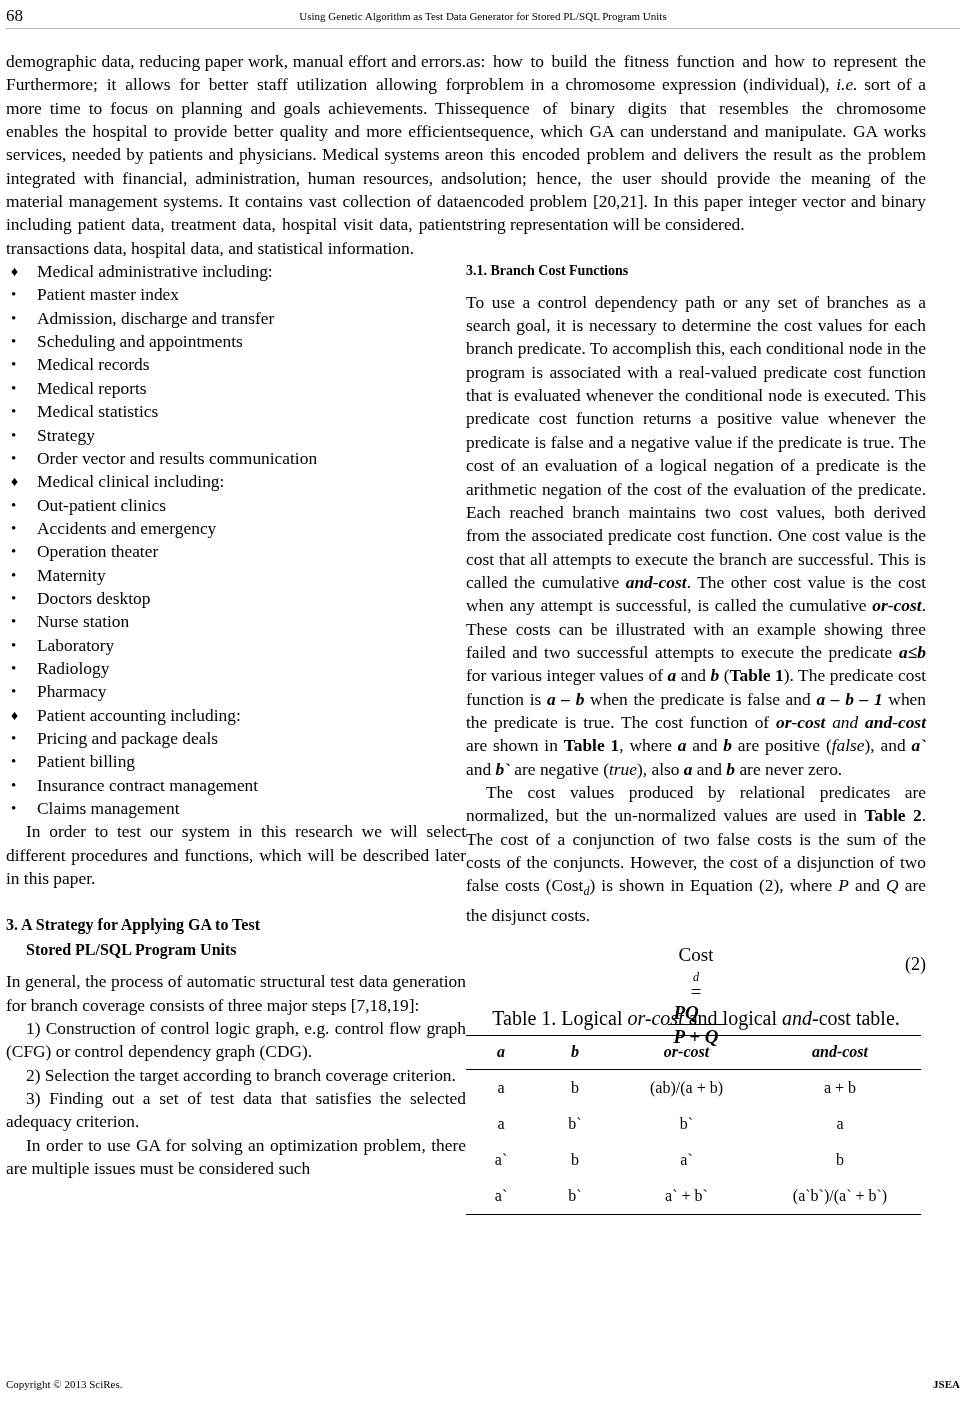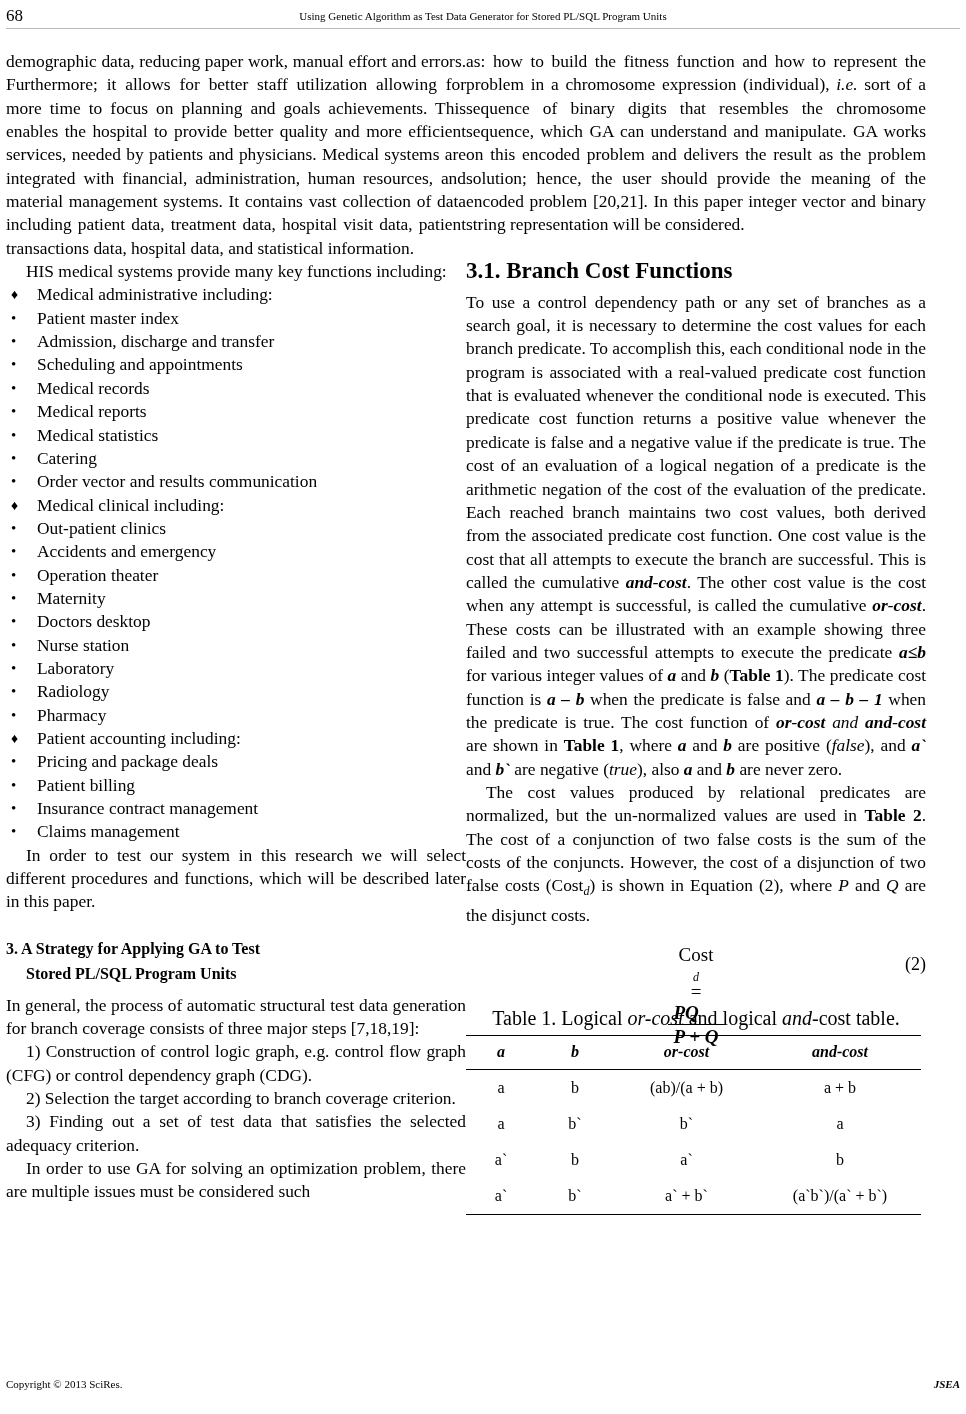--- a/index.html
+++ b/index.html
@@ -99,21 +99,21 @@
   h2.sec {
     margin: 22px 0 8px 0;
     font-size: 16px;
     line-height: 25px;
     font-weight: bold;
     font-family: "Liberation Serif", "DejaVu Serif", serif;
   }
   h2.sec .line2 { display: block; padding-left: 20px; }
   h3.subsec {
     margin: 22px 0 9px 0;
-    font-size: 23px;
+    font-size: 14px;
     line-height: 23px;
     font-weight: bold;
   }
 
   
   .equation-row {
     position: relative;
     margin: 12px 0 6px 0;
     height: 56px;
   }
@@ -200,21 +200,20 @@
     bottom: 14px;
     height: 22px;
     font-size: 11px;
   }
   .footer .copy { position: absolute; left: 0; top: 0; }
   .footer .jsea {
     position: absolute;
     right: 0;
     top: 0;
     font-weight: bold;
-    font-style: italic;
   }
 
   i, .it { font-style: italic; }
   b, .bd { font-weight: bold; }
   .bi { font-weight: bold; font-style: italic; }
   .sub { font-size: 12px; vertical-align: sub; font-style: italic; }
 </style>
 </head>
 <body>
 
@@ -223,31 +222,30 @@
   <span class="head-title">Using Genetic Algorithm as Test Data Generator for Stored PL/SQL Program Units</span>
 </div>
 <div class="head-rule"></div>
 
 <div class="columns">
 
   <div class="col">
 
     <p class="para">demographic data, reducing paper work, manual effort and errors. Furthermore; it allows for better staff utilization allowing for more time to focus on planning and goals achievements. This enables the hospital to provide better quality and more efficient services, needed by patients and physicians. Medical systems are integrated with financial, administration, human resources, and material management systems. It contains vast collection of data including patient data, treatment data, hospital visit data, patient transactions data, hospital data, and statistical information.</p>
 
-    <p class="para indent">HIS medical systems provide many key functions including:</p>
 
     <ul class="bullet-list">
       <li><span class="bullet diamond">♦</span><span>Medical administrative including:</span></li>
       <li><span class="bullet">•</span><span>Patient master index</span></li>
       <li><span class="bullet">•</span><span>Admission, discharge and transfer</span></li>
       <li><span class="bullet">•</span><span>Scheduling and appointments</span></li>
       <li><span class="bullet">•</span><span>Medical records</span></li>
       <li><span class="bullet">•</span><span>Medical reports</span></li>
       <li><span class="bullet">•</span><span>Medical statistics</span></li>
-      <li><span class="bullet">•</span><span>Catering</span></li>
+      <li><span class="bullet">•</span><span>Strategy</span></li>
       <li><span class="bullet">•</span><span>Order vector and results communication</span></li>
       <li><span class="bullet diamond">♦</span><span>Medical clinical including:</span></li>
       <li><span class="bullet">•</span><span>Out-patient clinics</span></li>
       <li><span class="bullet">•</span><span>Accidents and emergency</span></li>
       <li><span class="bullet">•</span><span>Operation theater</span></li>
       <li><span class="bullet">•</span><span>Maternity</span></li>
       <li><span class="bullet">•</span><span>Doctors desktop</span></li>
       <li><span class="bullet">•</span><span>Nurse station</span></li>
       <li><span class="bullet">•</span><span>Laboratory</span></li>
       <li><span class="bullet">•</span><span>Radiology</span></li>

